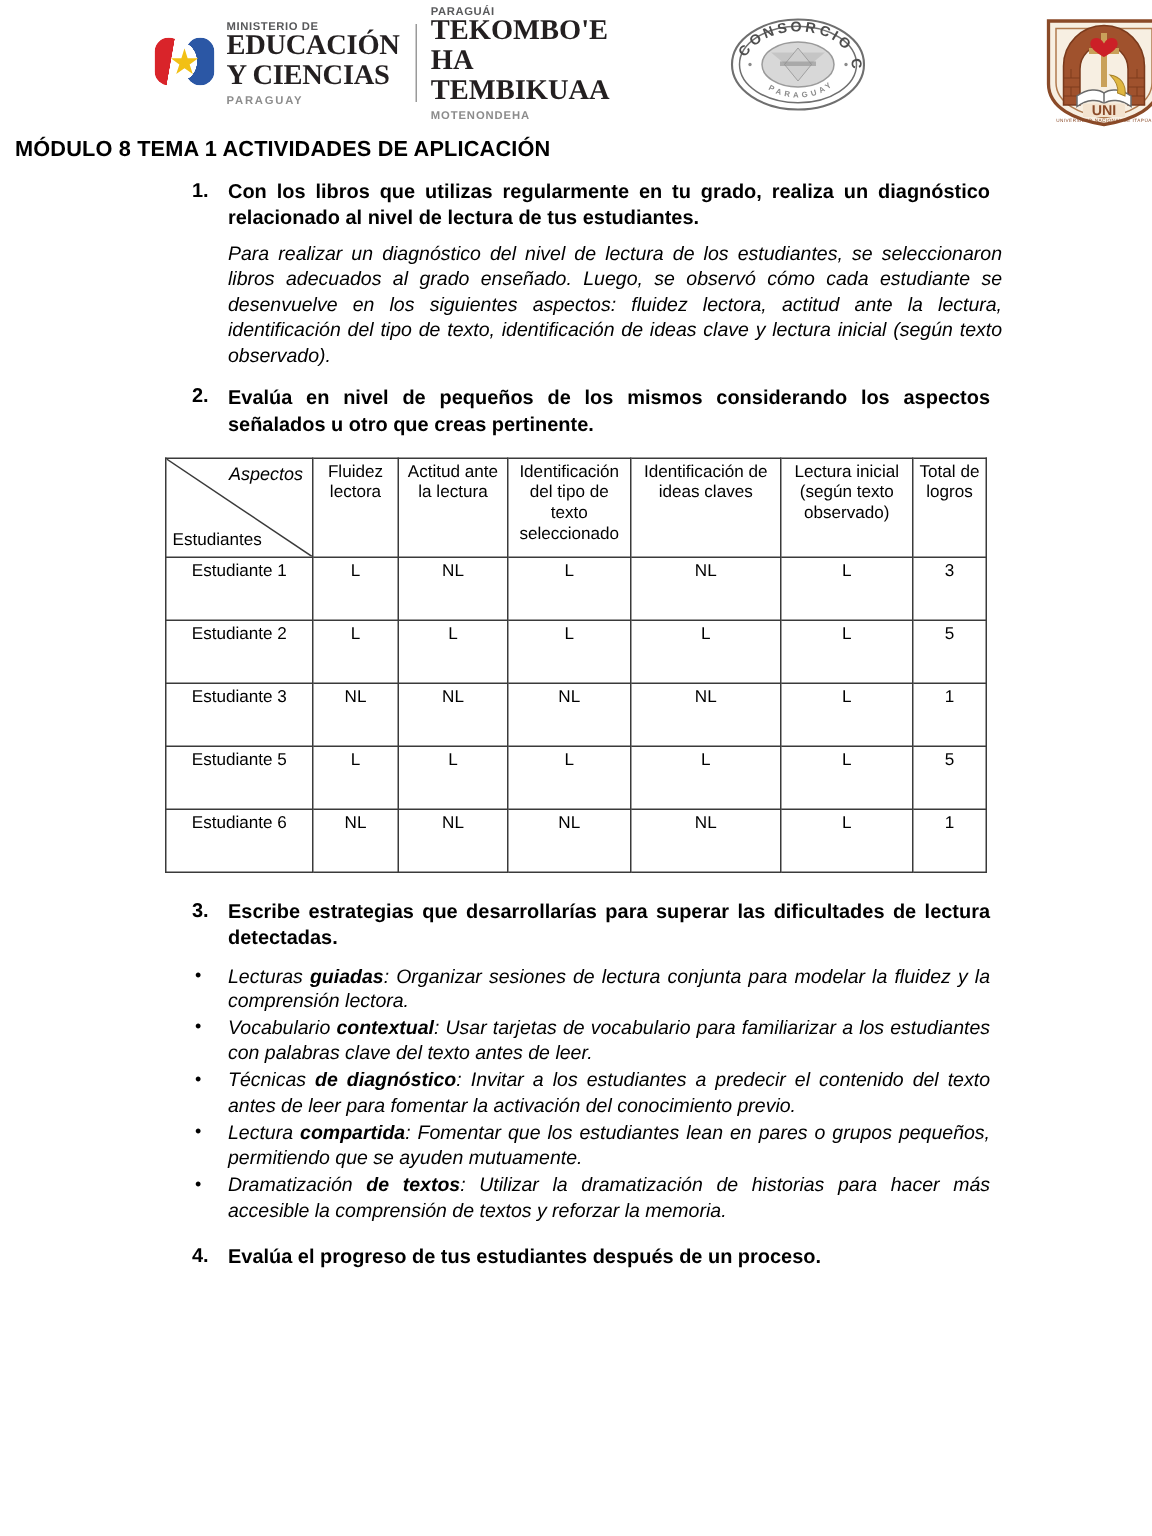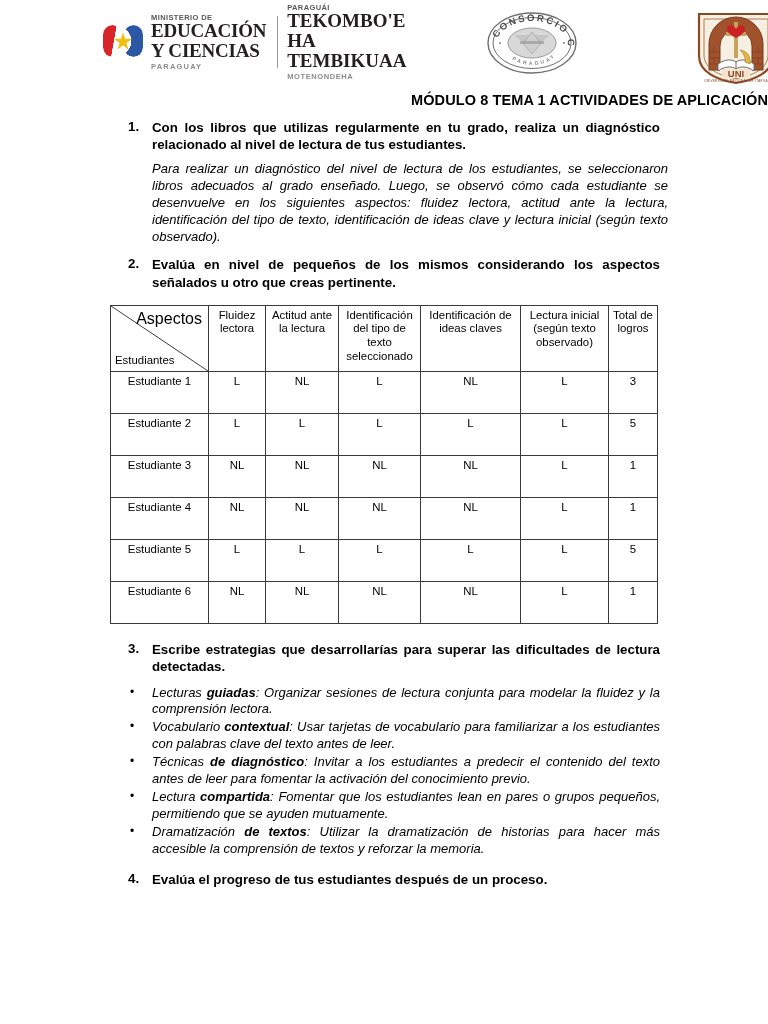--- a/index.html
+++ b/index.html
@@ -108,24 +108,25 @@
   
   .logo-uni {
     margin-left: 78px;
     width: 86px; height: 76px;
     flex: 0 0 86px;
   }
   .logo-uni svg { display:block; }
 
   
   .doc-title {
-    text-align: right;
+    text-align: left;
     font-size: 14.5px;
     font-weight: bold;
     margin: 6px 0 0 0;
+    padding-left: 10px;
     letter-spacing: .1px;
   }
 
   
   .num-item {
     display: flex;
     margin: 11px 108px 0 128px;
   }
   .num-item .num {
     flex: 0 0 24px;
@@ -166,21 +167,22 @@
   }
   table.grid th { font-weight: normal; }
   td.corner {
     position: relative;
     text-align: left;
     height: 66px;
     padding: 0;
   }
   td.corner .aspectos {
     position: absolute; top: 3px; right: 6px;
-    font-size: 16px;
+    font-size: 12px;
+    font-style: italic;
   }
   td.corner .estudiantes {
     position: absolute; bottom: 3px; left: 4px;
     font-size: 11.4px;
   }
   td.corner svg {
     position: absolute; inset: 0;
     width: 100%; height: 100%;
   }
   td.stu {
@@ -366,29 +368,20 @@
       <tr class="datarow">
         <td class="stu">Estudiante 3</td>
         <td class="val">NL</td>
         <td class="val">NL</td>
         <td class="val">NL</td>
         <td class="val">NL</td>
         <td class="val">L</td>
         <td class="val">1</td>
       </tr>
       <tr class="datarow">
-        <td class="stu">Estudiante 4</td>
-        <td class="val">NL</td>
-        <td class="val">NL</td>
-        <td class="val">NL</td>
-        <td class="val">NL</td>
-        <td class="val">L</td>
-        <td class="val">1</td>
-      </tr>
-      <tr class="datarow">
         <td class="stu">Estudiante 5</td>
         <td class="val">L</td>
         <td class="val">L</td>
         <td class="val">L</td>
         <td class="val">L</td>
         <td class="val">L</td>
         <td class="val">5</td>
       </tr>
       <tr class="datarow">
         <td class="stu">Estudiante 6</td>

